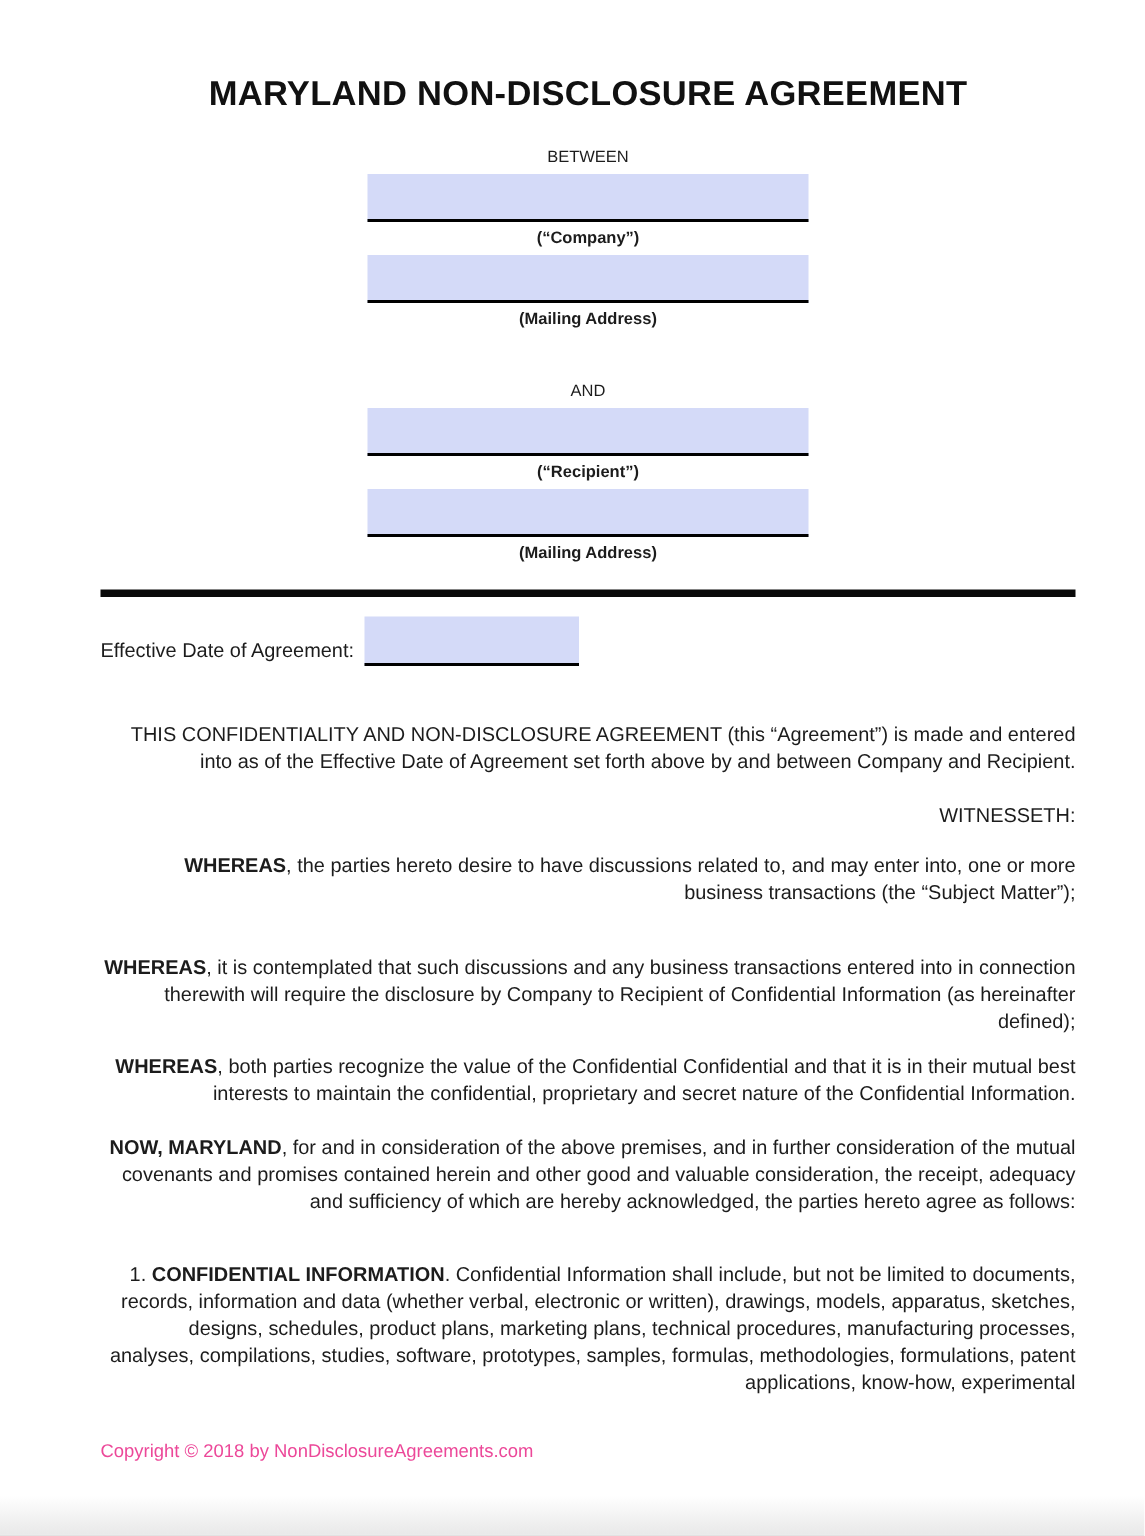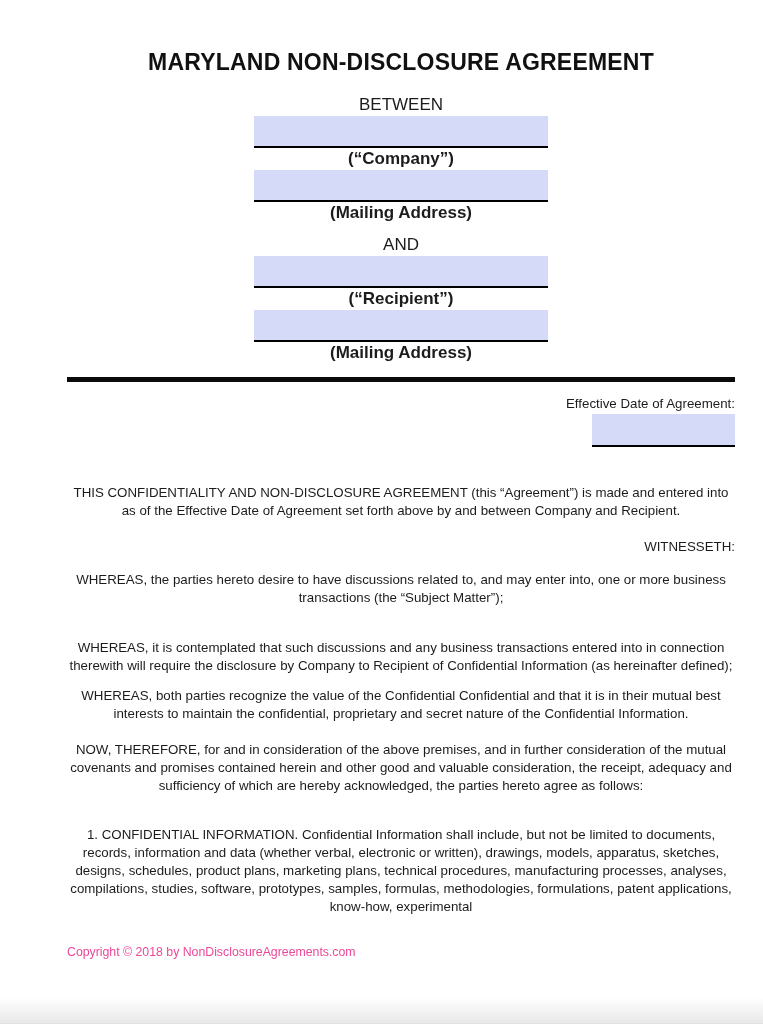--- a/index.html
+++ b/index.html
@@ -4,39 +4,39 @@
 <style>
   html, body { margin: 0; padding: 0; }
   body {
     width: 763px; height: 1024px;
     background: #ffffff;
     font-family: "Liberation Sans", sans-serif;
     color: #1c1c1c;
     position: relative;
     overflow: hidden;
   }
-  .content { padding: 48px 28px 0 67px; }
+  .content { padding: 48px 46px 0 67px; }
 
   .doc-title {
     margin: 0;
     font-size: 23px;
     line-height: 28px;
     font-weight: bold;
     text-align: center;
     color: #111111;
     letter-spacing: 0.2px;
   }
 
   .caption {
-    font-size: 17px;
+    font-size: 11px;
     line-height: 18px;
     text-align: center;
   }
   .mt20 { margin-top: 20px; }
-  .mt14 { margin-top: 14px; }
+  .mt14 { margin-top: 30px; }
   .mt2  { margin-top: 2px; font-weight: bold; }
 
   .field {
     width: 294px;
     height: 32px;
     margin: 2px auto 0 auto;
     background: #d4daf8;
     border-bottom: 2px solid #000000;
     box-sizing: border-box;
     font-size: 13.3px;
@@ -47,21 +47,20 @@
   .divider {
     margin-top: 15px;
     height: 5px;
     background: #0a0a0a;
   }
 
   .eff-row {
     margin-top: 13px;
     display: flex;
     align-items: flex-end;
-    flex-direction: column;
   }
   .eff-label {
     font-size: 13.3px;
     line-height: 18px;
     padding-bottom: 1px;
   }
   .eff-field {
     width: 143px;
     height: 33px;
     margin-left: 7px;
@@ -70,23 +69,23 @@
     box-sizing: border-box;
     font-size: 13.3px;
     line-height: 31px;
     text-align: center;
   }
 
   .para {
     margin: 18px 0 0 0;
     font-size: 13.3px;
     line-height: 18px;
-    text-align: center;
+    text-align: right;
   }
-  .para b { font-weight: normal; }
+  .para b { font-weight: bold; }
   .p-intro { margin-top: 37px; }
   .p-witnesseth { margin-top: 18px; text-align: right; }
   .p-w1 { margin-top: 15px; }
   .p-w2 { margin-top: 32px; }
   .p-w3 { margin-top: 12px; }
   .p-nt { margin-top: 18px; }
   .p-s1 { margin-top: 31px; }
 
   .copyright {
     margin-top: 29px;
@@ -136,21 +135,21 @@
   <p class="para p-intro"><span></span><b></b><span>THIS CONFIDENTIALITY AND NON-DISCLOSURE AGREEMENT (this “Agreement”) is made and entered into as of the Effective Date of Agreement set forth above by and between Company and Recipient.</span></p>
 
   <p class="para p-witnesseth">WITNESSETH:</p>
 
   <p class="para p-w1"><span></span><b>WHEREAS</b><span>, the parties hereto desire to have discussions related to, and may enter into, one or more business transactions (the “Subject Matter”);</span></p>
 
   <p class="para p-w2"><span></span><b>WHEREAS</b><span>, it is contemplated that such discussions and any business transactions entered into in connection therewith will require the disclosure by Company to Recipient of Confidential Information (as hereinafter defined);</span></p>
 
   <p class="para p-w3"><span></span><b>WHEREAS</b><span>, both parties recognize the value of the Confidential Confidential and that it is in their mutual best interests to maintain the confidential, proprietary and secret nature of the Confidential Information.</span></p>
 
-  <p class="para p-nt"><span></span><b>NOW, THEREFORE</b><span>, for and in consideration of the above premises, and in further consideration of the mutual covenants and promises contained herein and other good and valuable consideration, the receipt, adequacy and sufficiency of which are hereby acknowledged, the parties hereto agree as follows:</span></p>
+  <p class="para p-nt"><span></span><b>NOW, MARYLAND</b><span>, for and in consideration of the above premises, and in further consideration of the mutual covenants and promises contained herein and other good and valuable consideration, the receipt, adequacy and sufficiency of which are hereby acknowledged, the parties hereto agree as follows:</span></p>
 
   <p class="para p-s1"><span>1. </span><b>CONFIDENTIAL INFORMATION</b><span>. Confidential Information shall include, but not be limited to documents, records, information and data (whether verbal, electronic or written), drawings, models, apparatus, sketches, designs, schedules, product plans, marketing plans, technical procedures, manufacturing processes, analyses, compilations, studies, software, prototypes, samples, formulas, methodologies, formulations, patent applications, know-how, experimental</span></p>
 
   <div class="copyright">Copyright © 2018 by NonDisclosureAgreements.com</div>
 
 </div>
 
 <div class="page-bottom-shadow"></div>
 
 </body></html>

